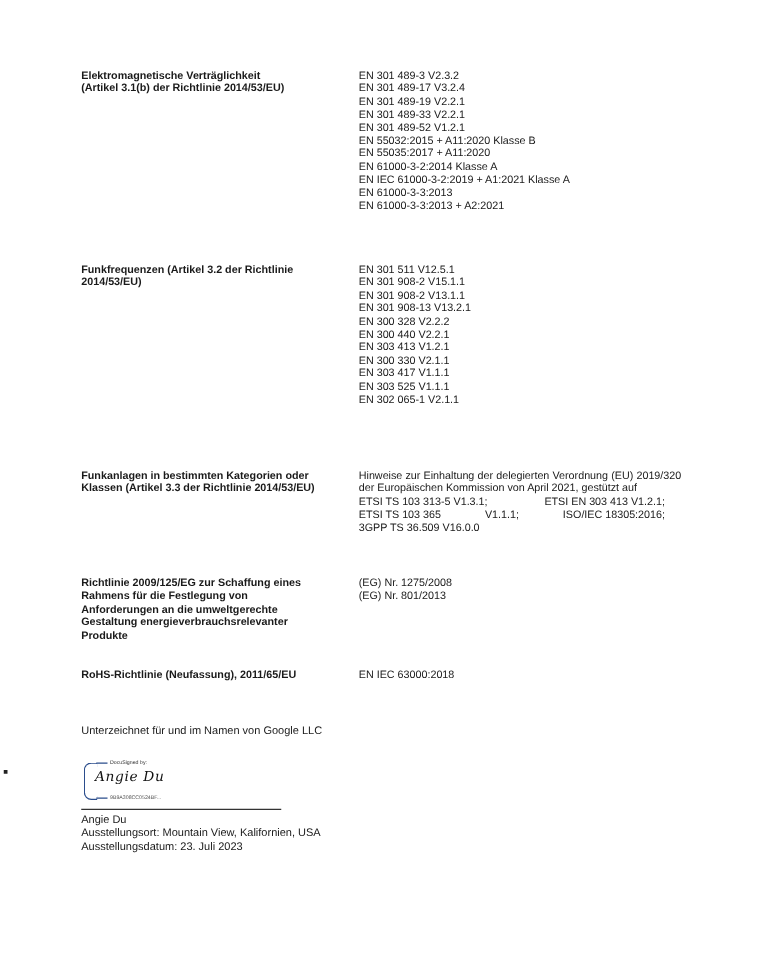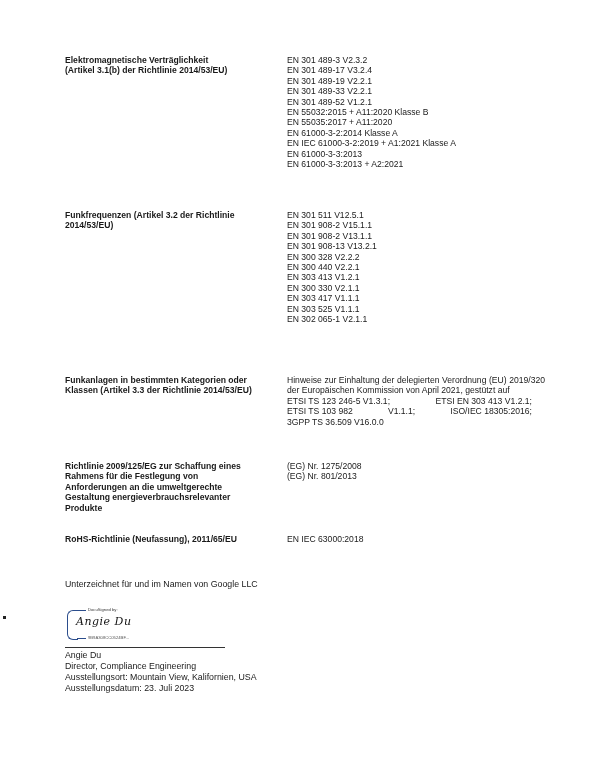--- a/index.html
+++ b/index.html
@@ -83,25 +83,25 @@
       <div>EN 302 065-1 V2.1.1</div>
     </div>
   </div>
 
   <div class="row" style="top:375px;">
     <div class="lbl">Funkanlagen in bestimmten Kategorien oder
 Klassen (Artikel 3.3 der Richtlinie 2014/53/EU)</div>
     <div class="val">
       <div class="justify">Hinweise zur Einhaltung der delegierten Verordnung (EU) 2019/320 der Europäischen Kommission von April 2021, gestützt auf</div>
       <div class="spread" style="width:245px;">
-        <span>ETSI TS 123 246-5  V1.3.1;</span>
+        <span>ETSI TS 103 313-5  V1.3.1;</span>
         <span>ETSI EN 303 413  V1.2.1;</span>
       </div>
       <div class="spread" style="width:245px;">
-        <span>ETSI TS 103 982</span>
+        <span>ETSI TS 103 365</span>
         <span>V1.1.1;</span>
         <span>ISO/IEC 18305:2016;</span>
       </div>
       <div>3GPP TS 36.509 V16.0.0</div>
     </div>
   </div>
 
   <div class="row" style="top:461px;">
     <div class="lbl">Richtlinie 2009/125/EG zur Schaffung eines
 Rahmens für die Festlegung von
@@ -127,20 +127,19 @@
       <div class="ds-bracket"></div>
       <div class="ds-top"></div>
       <div class="ds-bot"></div>
       <div class="ds-label">DocuSigned by:</div>
       <div class="ds-name">Angie Du</div>
       <div class="ds-hash">9B9A308CC0524BF...</div>
     </div>
     <div class="sig-rule"></div>
     <div class="sig-text">
       <div>Angie Du</div>
-      <div>Director, Compliance Engineering</div>
       <div>Ausstellungsort: Mountain View, Kalifornien, USA</div>
       <div>Ausstellungsdatum: 23. Juli 2023</div>
     </div>
   </div>
 
   <div class="dot"></div>
 </div>
 
 </body></html>

